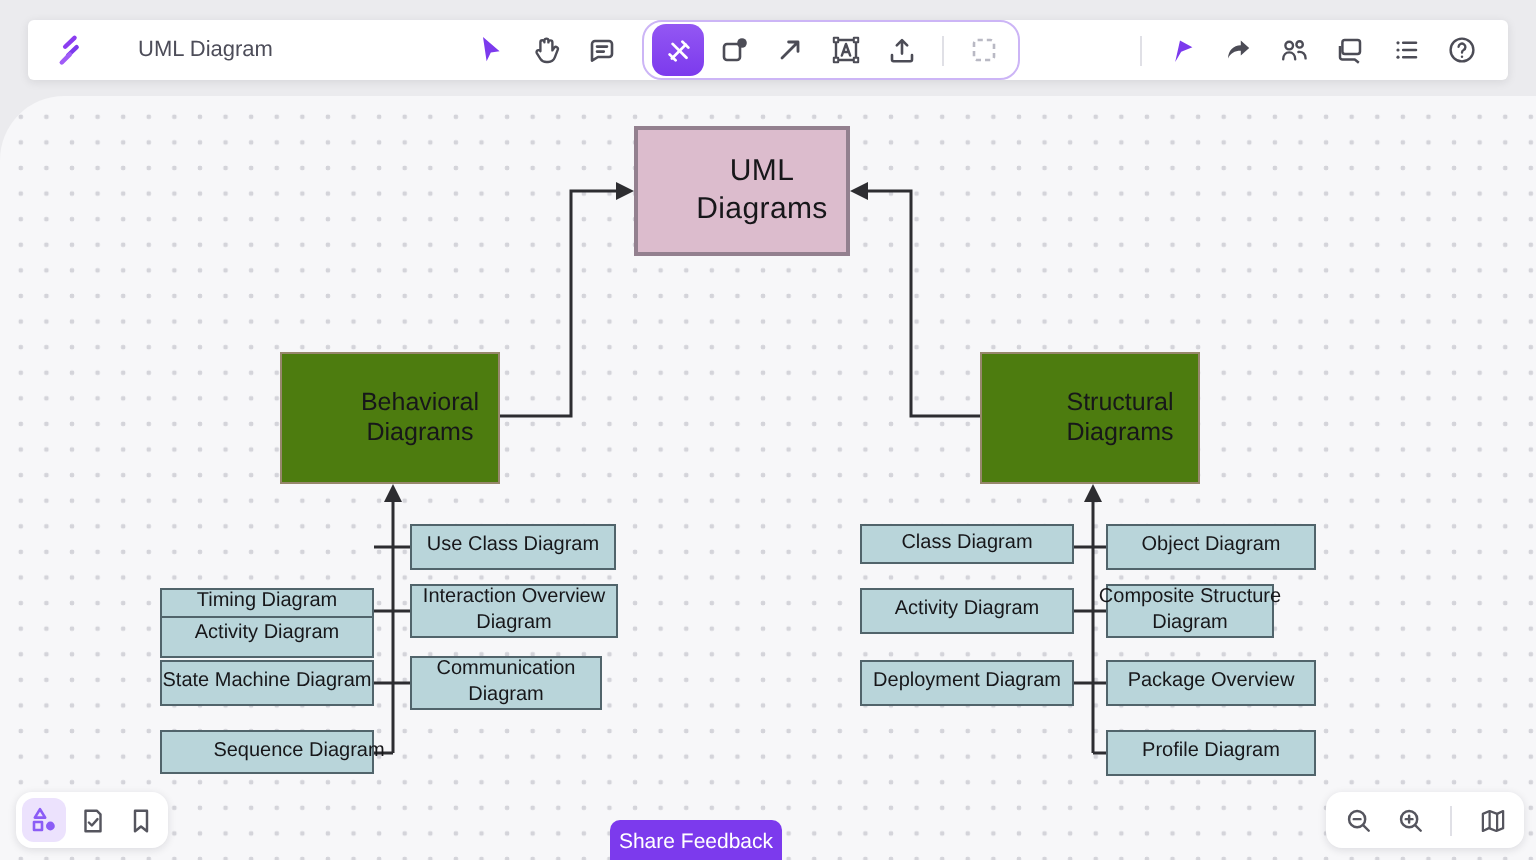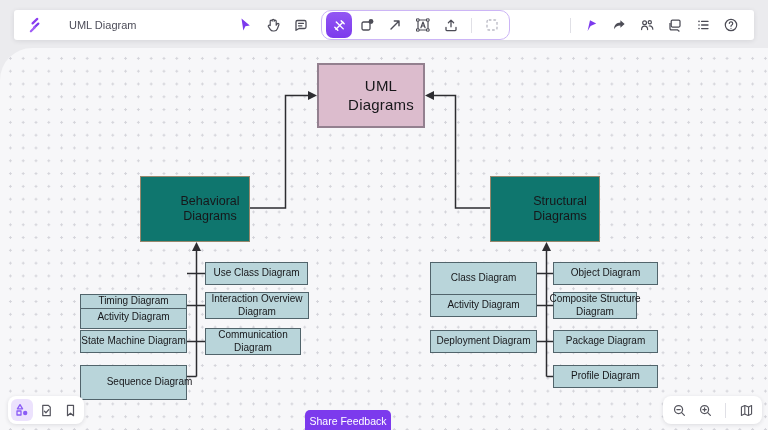--- a/index.html
+++ b/index.html
@@ -19,21 +19,21 @@
     border-top-left-radius:32px;
   }
   .wires{position:absolute;left:0;top:0;pointer-events:none;}
   .node{
     position:absolute;box-sizing:border-box;
     display:flex;align-items:center;justify-content:center;
     text-align:center;color:#17171a;white-space:pre;line-height:1.22;
     z-index:3;
   }
   .node.pink{background:#dcbccd;border:2px solid #93808f;font-size:15px;font-weight:500;letter-spacing:.2px;padding-left:20px;}
-  .node.tan{background:#0f766e;border:1.5px solid #97876c;font-size:12.5px;padding-left:30px;}
+  .node.tan{background:#4d7c0f;border:1.5px solid #97876c;font-size:12.5px;padding-left:30px;}
   .node.teal{background:#b9d5da;border:1.5px solid #51646b;font-size:10px;}
   
   .topbar{
     position:absolute;left:14px;right:14px;top:10px;height:30px;
     background:#ffffff;border-radius:3px;
     box-shadow:0 1px 5px rgba(25,25,40,.10);
     z-index:10;
   }
   .tb-left{position:absolute;left:12px;top:0;height:100%;display:flex;align-items:center;gap:26px;}
   .doc-title{font-size:11px;color:#4d4d59;}
@@ -228,29 +228,29 @@
 Diagrams</div>
 
 <div class="node teal" style="left:80px;top:262px;width:107px;height:23px;margin-top:44px;">Activity Diagram</div>
 <div class="node teal" style="left:205px;top:262px;width:103px;height:23px;">Use Class Diagram</div>
 <div class="node teal" style="left:80px;top:294px;width:107px;height:15px;">Timing Diagram</div>
 <div class="node teal" style="left:205px;top:292px;width:104px;height:27px;">Interaction Overview
 Diagram</div>
 <div class="node teal" style="left:80px;top:330px;width:107px;height:23px;">State Machine Diagram</div>
 <div class="node teal" style="left:205px;top:328px;width:96px;height:27px;">Communication
 Diagram</div>
-<div class="node teal" style="left:80px;top:365px;width:107px;height:35px;padding-left:32px;">Sequence Diagram</div>
-
-<div class="node teal" style="left:430px;top:262px;width:107px;height:33px;">Class Diagram</div>
+<div class="node teal" style="left:80px;top:365px;width:107px;height:22px;padding-left:32px;">Sequence Diagram</div>
+
+<div class="node teal" style="left:430px;top:262px;width:107px;height:20px;">Class Diagram</div>
 <div class="node teal" style="left:553px;top:262px;width:105px;height:23px;">Object Diagram</div>
 <div class="node teal" style="left:430px;top:294px;width:107px;height:23px;">Activity Diagram</div>
 <div class="node teal" style="left:553px;top:292px;width:84px;height:27px;">Composite Structure
 Diagram</div>
 <div class="node teal" style="left:430px;top:330px;width:107px;height:23px;">Deployment Diagram</div>
-<div class="node teal" style="left:553px;top:330px;width:105px;height:23px;">Package Diagram</div>
+<div class="node teal" style="left:553px;top:330px;width:105px;height:23px;">Package Overview</div>
 <div class="node teal" style="left:553px;top:365px;width:105px;height:23px;">Profile Diagram</div>
 
 <div class="dock dock-left">
   <span class="dbtn active">
     <svg width="16" height="16" viewBox="0 0 16 16" fill="none" stroke="#8b5cf6" stroke-width="1.3" stroke-linejoin="round">
       <path d="M6 2.6 L8.6 6.8 H3.4 Z"></path>
       <rect x="3" y="9" width="4" height="4"></rect>
       <circle cx="11.2" cy="11" r="2.2" fill="#8b5cf6" stroke="none"></circle>
     </svg>
   </span>

